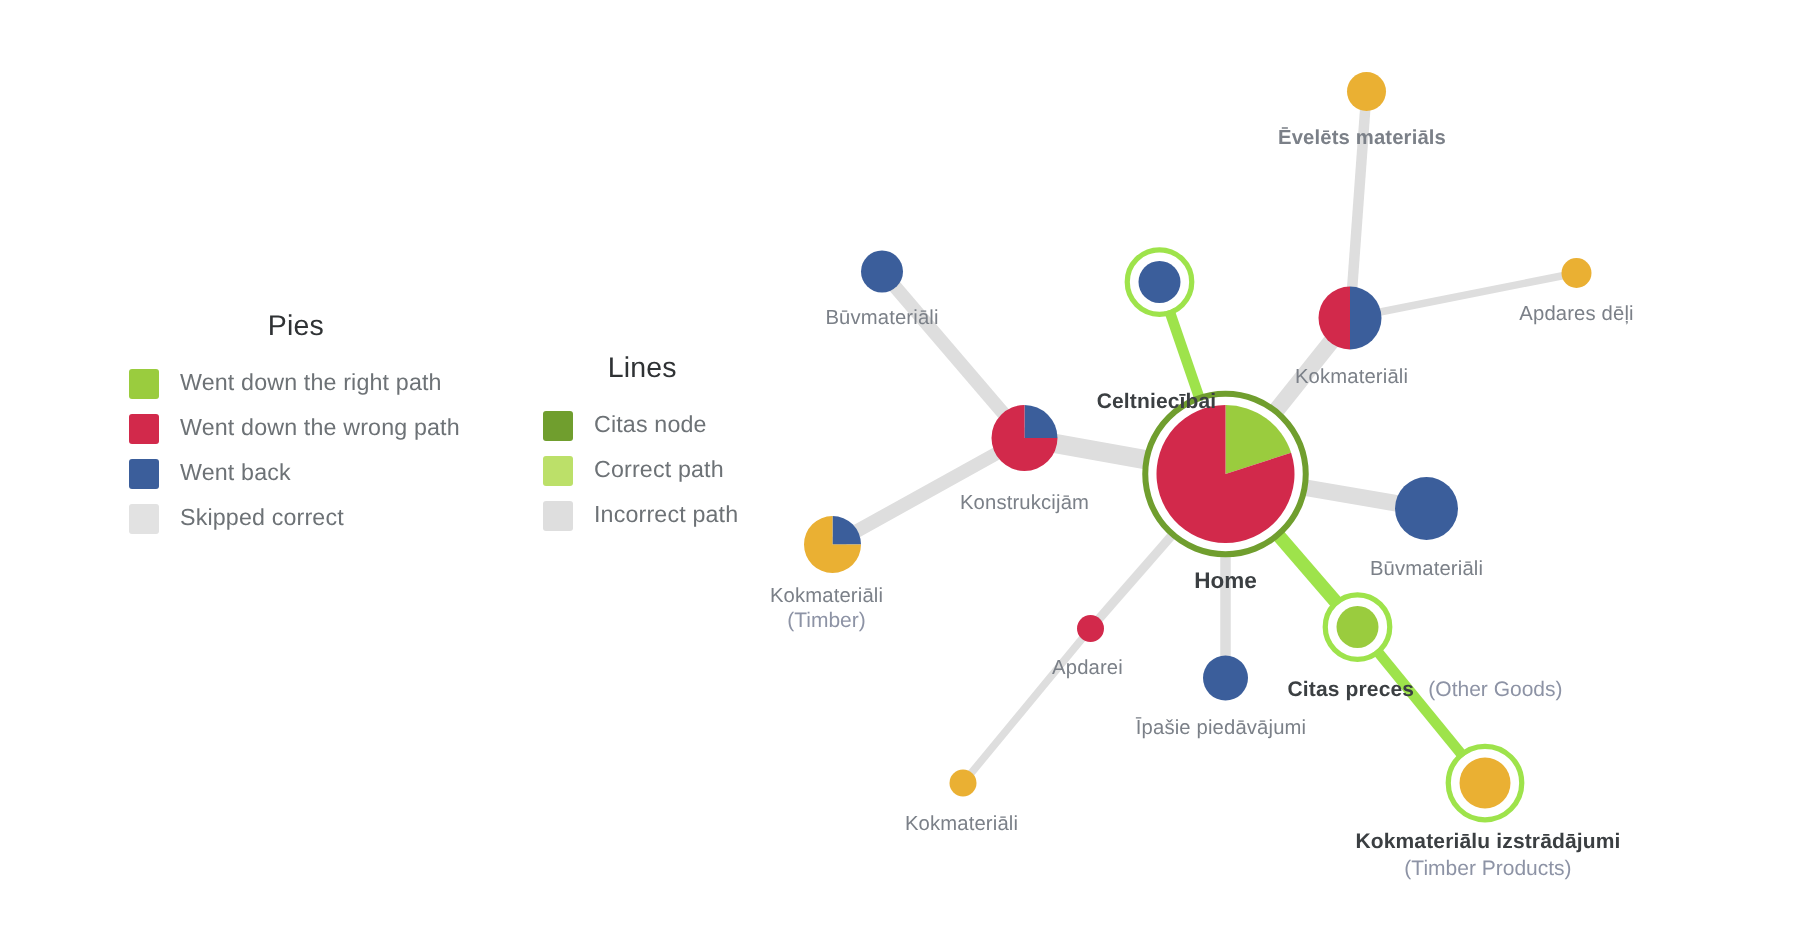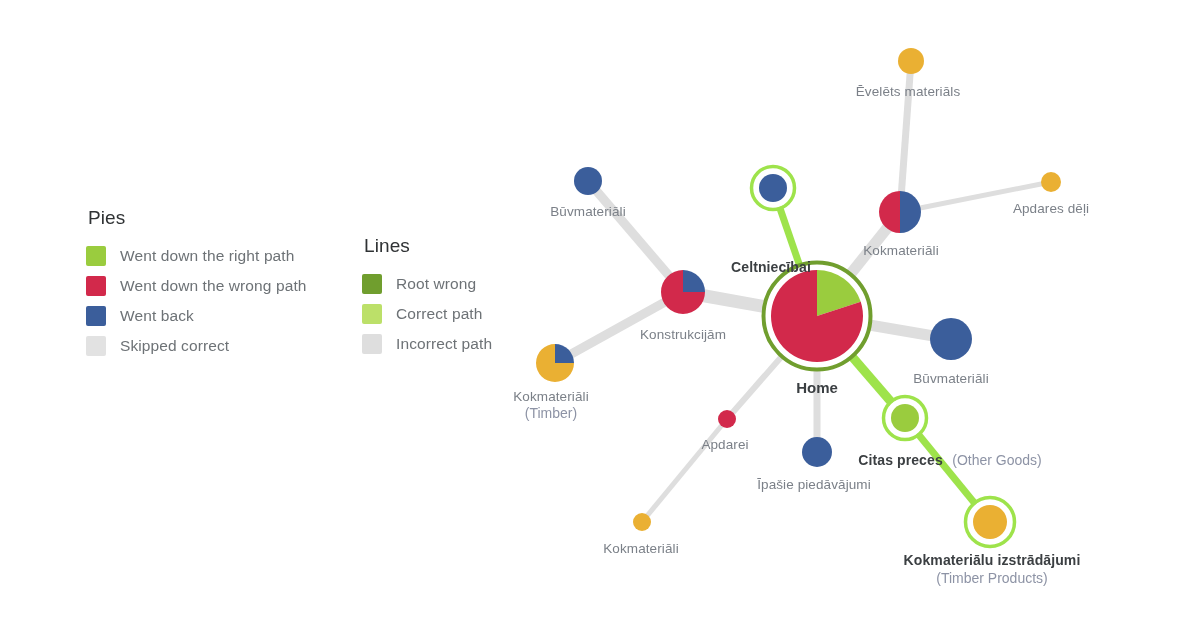--- a/index.html
+++ b/index.html
@@ -5,21 +5,21 @@
   html,body{margin:0;padding:0;background:#ffffff;}
   body{width:1200px;height:628px;overflow:hidden;
        font-family:"Liberation Sans","DejaVu Sans",sans-serif;
        -webkit-font-smoothing:antialiased;}
   #root{position:relative;width:1200px;height:628px;background:#fff;}
 
   
   .legend-col{position:absolute;}
   #legend-pies{left:86px;top:207px;}
   #legend-lines{left:362px;top:211px;margin-top:24px;}
-  .legend-title{font-size:19px;color:#2f3234;margin:0 0 16px 2px;letter-spacing:.1px;}
+  .legend-title{font-size:19px;color:#2f3234;margin:0 0 16px 2px;letter-spacing:.1px;text-align:center;}
   .legend-item{display:flex;align-items:center;margin-bottom:8px;height:22px;}
   .swatch{width:20px;height:20px;border-radius:2px;flex:0 0 20px;}
   .legend-label{font-size:15.5px;color:#6d7276;margin-left:14px;white-space:nowrap;letter-spacing:.1px;}
 
   
   #graph{position:absolute;left:0;top:0;width:1200px;height:628px;}
   svg{position:absolute;left:0;top:0;width:1200px;height:628px;overflow:visible;}
 
   .node-label{position:absolute;white-space:nowrap;text-align:center;
               transform:translateX(-50%);line-height:1.28;}
@@ -55,21 +55,21 @@
           <span class="legend-label">Skipped correct</span>
         </div>
       </div>
   </div>
 
   <div class="legend-col" id="legend-lines">
     <div class="legend-title">Lines</div>
     <div id="legend-lines-items">
         <div class="legend-item">
           <span class="swatch" style="background: rgb(112, 158, 46);"></span>
-          <span class="legend-label">Root wrong</span>
+          <span class="legend-label">Citas node</span>
         </div>
         <div class="legend-item">
           <span class="swatch" style="background: rgb(188, 224, 105);"></span>
           <span class="legend-label">Correct path</span>
         </div>
         <div class="legend-item">
           <span class="swatch" style="background: rgb(222, 222, 222);"></span>
           <span class="legend-label">Incorrect path</span>
         </div>
       </div>
@@ -157,21 +157,21 @@
         <div class="node-label" style="left: 588px; top: 203px;">
           <div class="nl-main">Būvmateriāli</div>
         </div>
         <div class="node-label" style="left: 683px; top: 326px;">
           <div class="nl-main">Konstrukcijām</div>
         </div>
         <div class="node-label" style="left: 551px; top: 388px;">
           <div class="nl-main">Kokmateriāli</div>
           <div class="nl-sub">(Timber)</div>
         </div>
-        <div class="node-label" style="left: 908px; top: 83px;">
+        <div class="node-label" style="left: 908px; top: 83px; font-weight: bold;">
           <div class="nl-main">Ēvelēts materiāls</div>
         </div>
         <div class="node-label" style="left: 901px; top: 242px;">
           <div class="nl-main">Kokmateriāli</div>
         </div>
         <div class="node-label" style="left: 1051px; top: 200px;">
           <div class="nl-main">Apdares dēļi</div>
         </div>
         <div class="node-label" style="left: 951px; top: 370px;">
           <div class="nl-main">Būvmateriāli</div>

